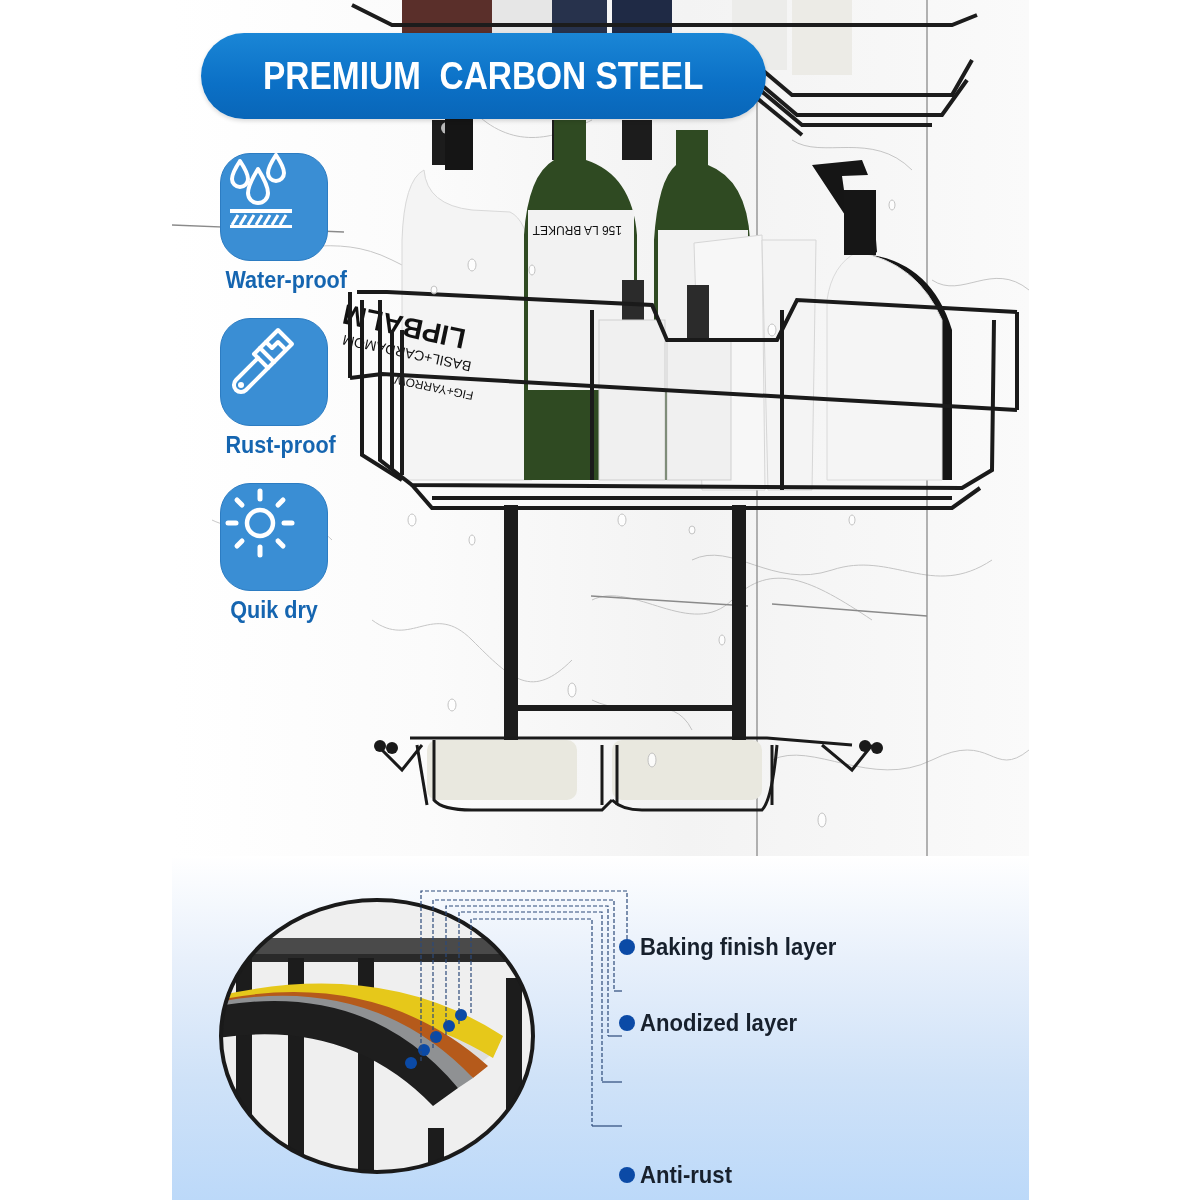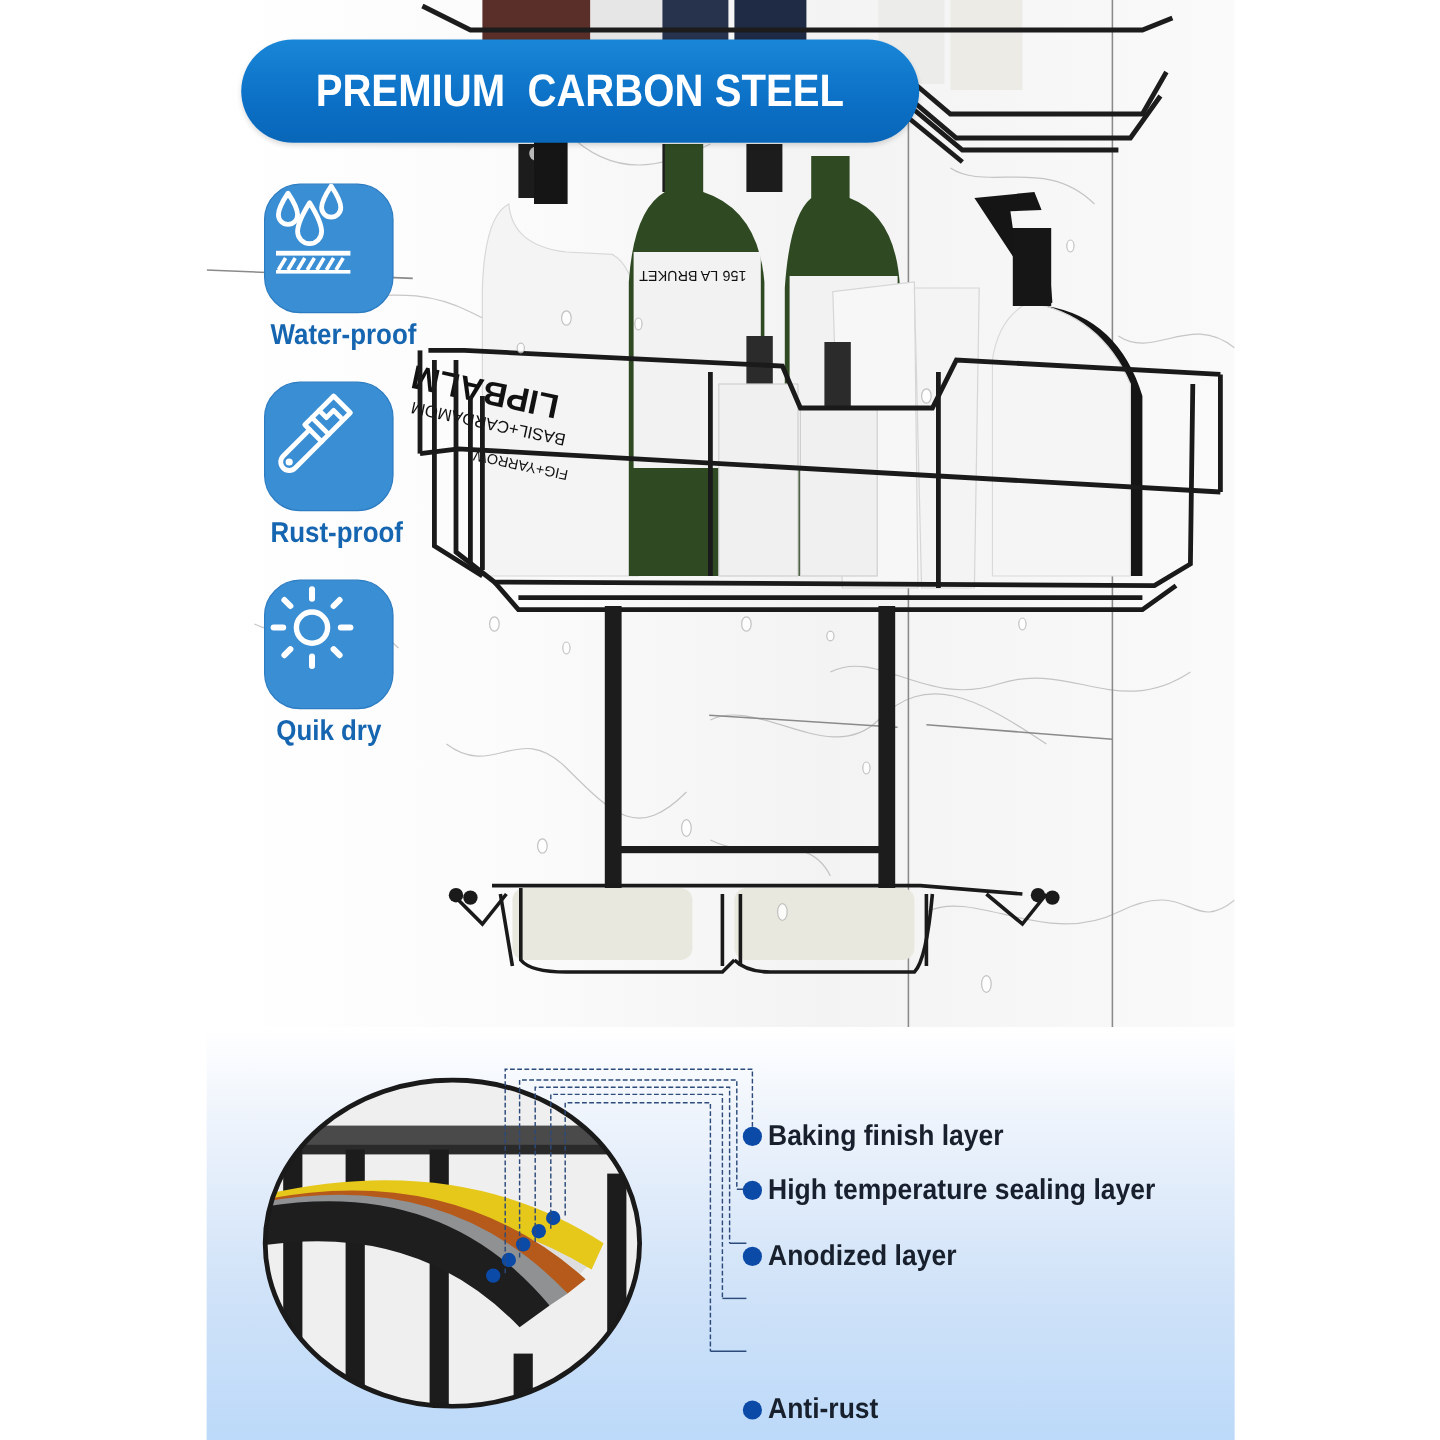--- a/index.html
+++ b/index.html
@@ -294,25 +294,21 @@
         <line x1="436" y1="180" x2="450" y2="180"></line>
         <line x1="430" y1="226" x2="450" y2="226"></line>
         <line x1="420" y1="270" x2="450" y2="270"></line>
       </g>
     </svg>
 
     <div class="layer-item" style="top:76px;">
       <span class="dot"></span>
       <span class="layer-text">Baking finish layer</span>
     </div>
-    <div class="layer-item" style="top:121px;">
-      <span class="dot"></span>
-      <span class="layer-text">High temperature sealing layer</span>
-    </div>
-    <div class="layer-item" style="top:176px;">
+    <div class="layer-item" style="top:152px;">
       <span class="dot"></span>
       <span class="layer-text">Anodized layer</span>
     </div>
     <div class="layer-item" style="top:256px;margin-top:48px;">
       <span class="dot"></span>
       <span class="layer-text">Anti-rust</span>
     </div>
   </div>
 </div>
 

